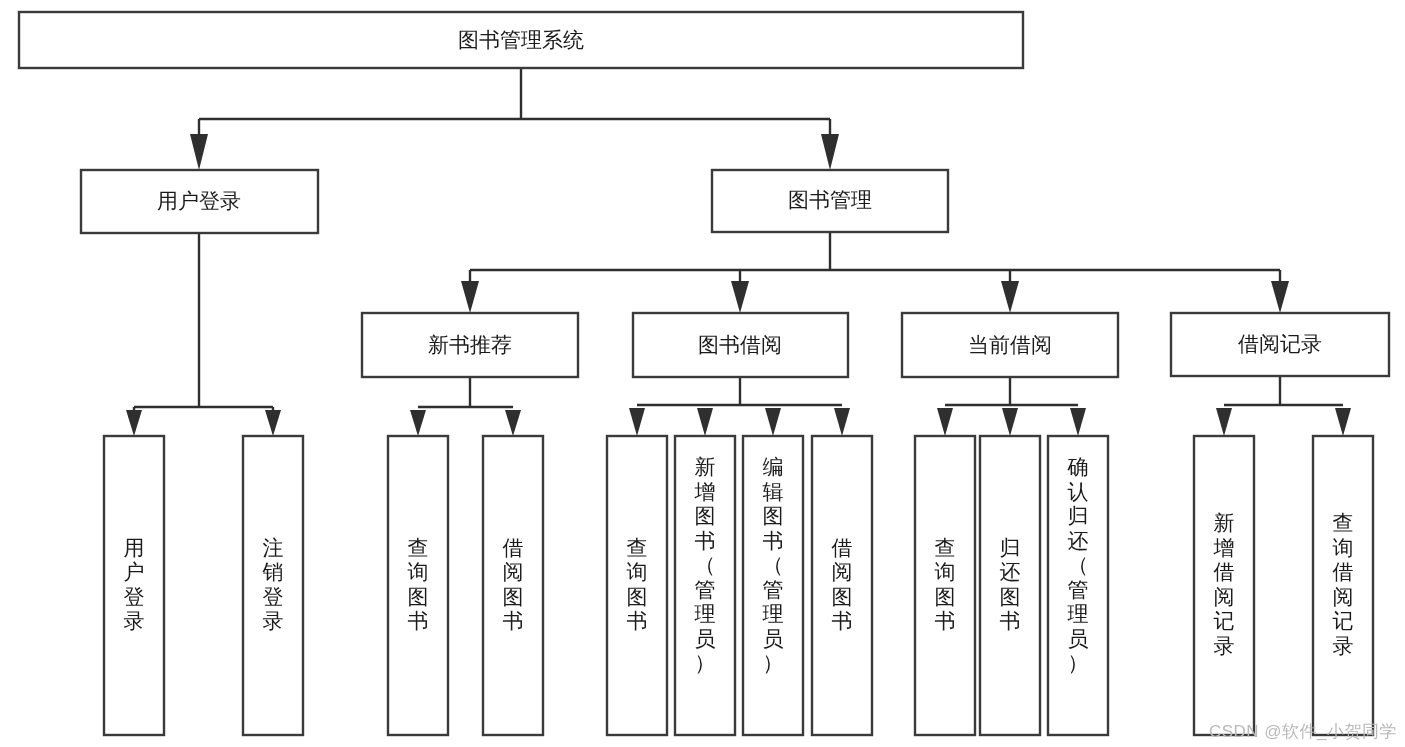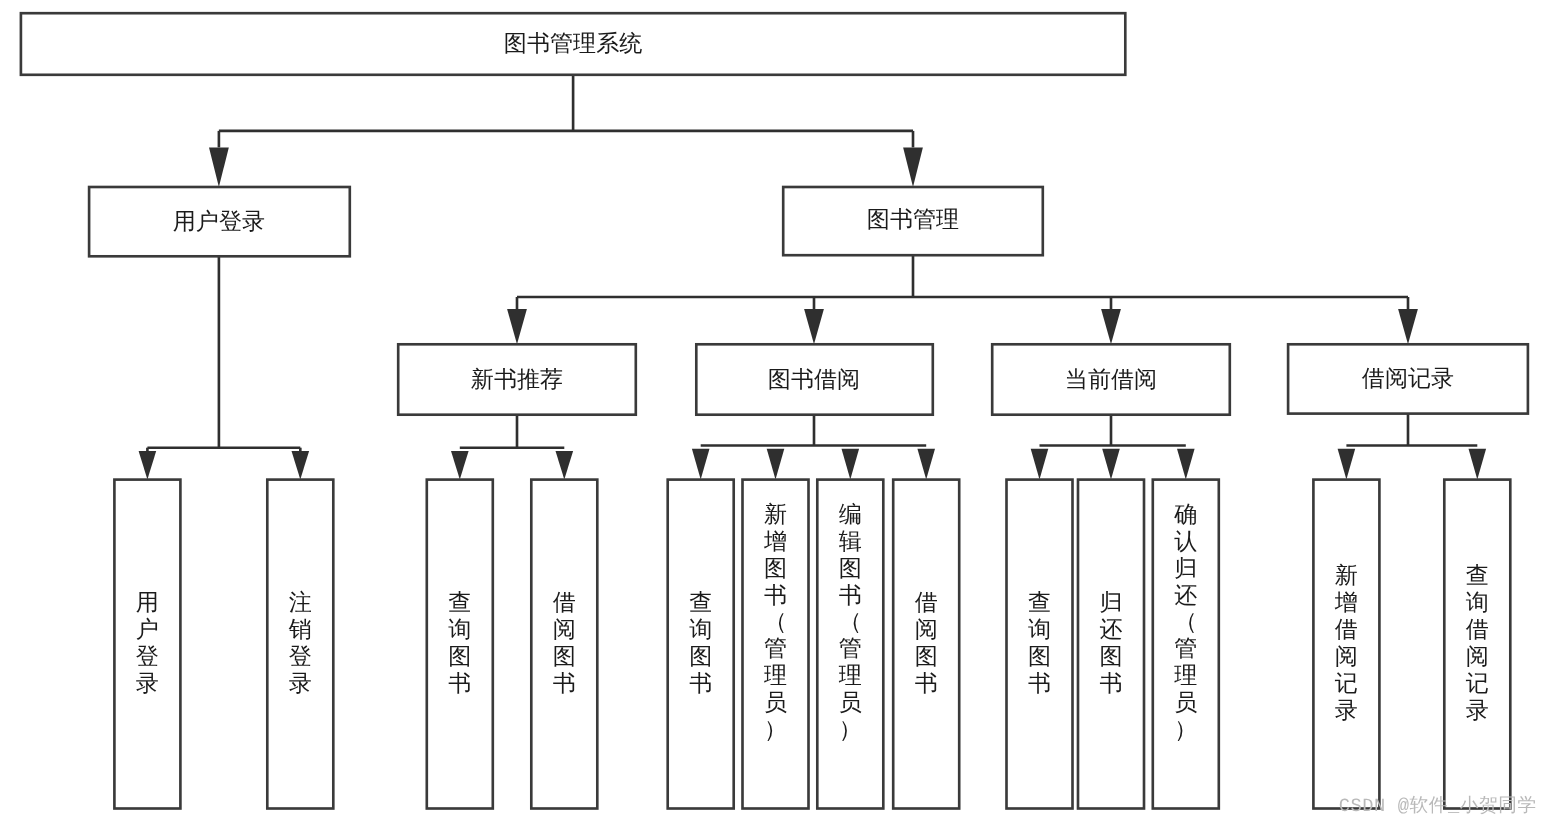--- a/index.html
+++ b/index.html
@@ -53,21 +53,21 @@
     stroke-linecap: butt;
   }
   .arrow-head {
     fill: #2f2f2f;
     stroke: none;
   }
   .watermark {
     position: absolute;
     right: 8px;
     bottom: 4px;
-    font-family: Liberation Mono, monospace;
+    font-family: Liberation Sans, sans-serif;
     font-size: 17px;
     color: #b9b9b9;
     white-space: nowrap;
     letter-spacing: 0.5px;
     pointer-events: none;
   }
 </style>
 </head>
 <body>
 

